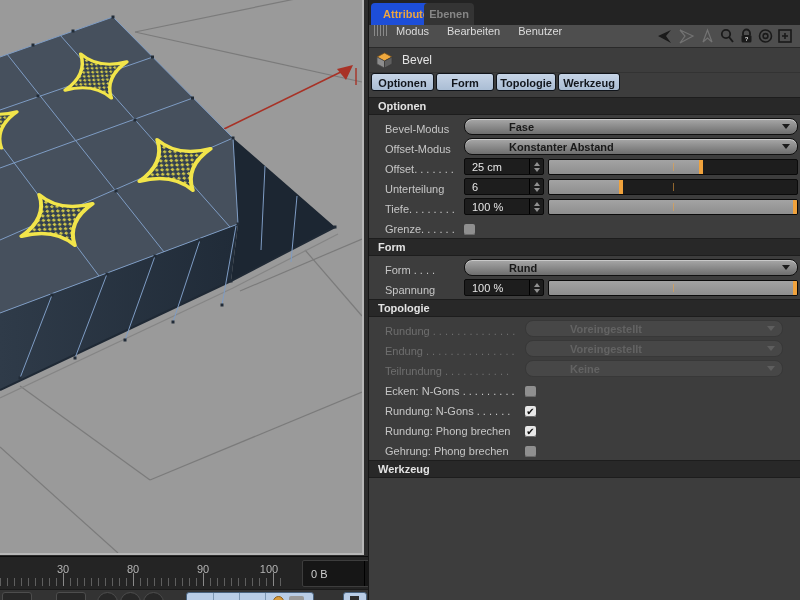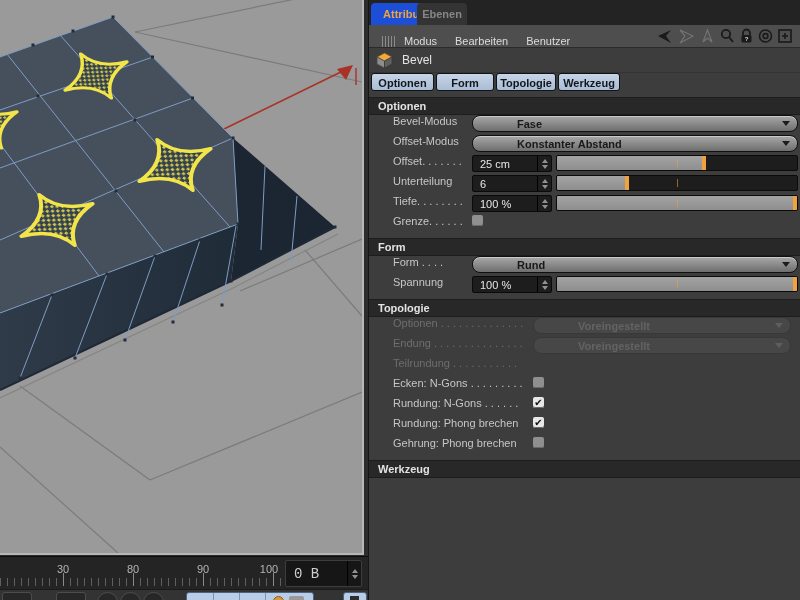--- a/index.html
+++ b/index.html
@@ -11,23 +11,23 @@
     border-right:2px solid #b7b7b7;border-bottom:2px solid #b7b7b7;background:#9a9a9a;}
   #viewport svg{display:block;}
 
   
   #ruler{position:absolute;left:0;top:556px;width:368px;height:32px;background:#242424;
     border-top:1px solid #0c0c0c;}
   .tickband{position:absolute;left:0;right:84px;bottom:3px;height:8px;
     background:repeating-linear-gradient(90deg,#5f5f5f 0 1px,transparent 1px 7px);}
   .majortick{position:absolute;bottom:3px;width:1px;height:13px;background:#8a8a8a;}
   .ruler-num{position:absolute;top:6px;width:34px;text-align:center;color:#b4b4b4;font-size:11px;}
-  #frame-box{position:absolute;left:285px;top:3px;width:75px;height:25px;background:#161616;
-    border:1px solid #3d3d3d;border-radius:2px;color:#cfcfcf;font-size:14px;
-    display:flex;align-items:center;font-family:Liberation Mono, monospace;}
+  #frame-box{position:absolute;left:302px;top:3px;width:75px;height:25px;background:#161616;
+    border:1px solid #3d3d3d;border-radius:2px;color:#cfcfcf;font-size:11px;
+    display:flex;align-items:center;}
   #frame-box .val{padding-left:8px;flex:1;}
   .spin-arrows{width:13px;height:100%;display:flex;flex-direction:column;align-items:center;
     justify-content:center;gap:2px;border-left:1px solid #000;}
   .tri-up{width:0;height:0;border-left:3.5px solid transparent;border-right:3.5px solid transparent;
     border-bottom:4px solid #919191;}
   .tri-dn{width:0;height:0;border-left:3.5px solid transparent;border-right:3.5px solid transparent;
     border-top:4px solid #919191;}
 
   
   #bottombar{position:absolute;left:0;top:589px;width:368px;height:11px;background:#333;
@@ -42,41 +42,41 @@
   .bb-darksq{position:absolute;top:3px;left:6px;width:9px;height:9px;background:#2e2e2e;}
 
   
   #panel{position:absolute;left:368px;top:0;width:432px;height:600px;background:#3d3d3d;
     border-left:1px solid #161616;color:#c6c6c6;font-size:11px;}
 
   #tabbar{height:25px;background:#232323;position:relative;}
   .amtab{position:absolute;top:3px;height:22px;border-radius:4px 4px 0 0;
     display:flex;align-items:center;justify-content:center;font-weight:bold;}
   .amtab.active{left:2px;width:70px;background:#1d4ed8;color:#eca43f;}
-  .amtab.inactive{left:48px;width:50px;background:#343434;color:#868686;}
+  .amtab.inactive{left:55px;width:50px;background:#343434;color:#868686;}
 
   #menubar{height:22px;background:#4e4e4e;border-bottom:1px solid #2a2a2a;position:relative;
-    display:flex;align-items:flex-end;padding-left:8px;}
+    display:flex;align-items:flex-start;}
   #grip{width:14px;height:11px;margin-left:5px;margin-right:8px;
     background:repeating-linear-gradient(90deg,#8a8a8a 0 1px,transparent 1px 3px),
                repeating-linear-gradient(0deg,#4e4e4e 0 1px, transparent 1px 3px);}
   .menu-item{color:#dcdcdc;margin-right:18px;}
   #menuicons{position:absolute;right:8px;top:0;height:22px;display:flex;align-items:center;gap:3px;}
 
   #objrow{height:24px;display:flex;align-items:center;border-bottom:1px solid #333;}
   #objrow .objname{color:#e3e3e3;font-weight:normal;font-size:12px;margin-left:8px;}
 
   #modetabs{height:21px;display:flex;align-items:flex-start;padding-left:2px;gap:2px;}
   .modetab{height:15px;padding:1px 9px 0 9px;background:linear-gradient(#c6d4e6,#aabdd4);
     border:1px solid #10141a;border-radius:3px;color:#12161c;font-weight:bold;
     display:flex;align-items:center;}
 
   .section-hdr{height:16px;background:#282828;border-top:1px solid #1d1d1d;border-bottom:1px solid #1d1d1d;
     display:flex;align-items:center;padding-left:9px;color:#e3e3e3;font-weight:bold;margin-top:3px;}
-  .row{height:20px;display:flex;align-items:flex-start;padding:0 3px 0 16px;margin-left:8px;}
+  .row{height:20px;display:flex;align-items:flex-end;padding:0 3px 0 16px;}
   .rlabel{width:79px;flex:none;color:#c6c6c6;white-space:nowrap;overflow:hidden;}
   .rlabel.wide{width:140px;}
   .rlabel.disabled{color:#6e6e6e;}
 
   .dd{position:relative;flex:1;height:15px;background:linear-gradient(#a8a8a8,#6e6e6e);
     border:1px solid #101010;border-radius:8px;box-shadow:inset 0 1px 0 #c9c9c9;
     display:flex;align-items:center;color:#191919;font-weight:bold;padding-left:36px;}
   .dd .ddval{margin-left:8px;}
   .dd::after{content:"";position:absolute;right:7px;top:5px;border:4px solid transparent;
     border-top:5px solid #1c1c1c;}
@@ -399,35 +399,38 @@
     <div class="slider">
       <div class="fill" style="width: 100%;"></div>
       <div class="midtick"></div>
       <div class="handle" style="left: 100%;"></div>
     </div>
   </div>
 
   <div class="section-hdr">Topologie</div>
 
   <div class="row">
-    <span class="rlabel wide disabled">Optionen . . . . . . . . . . . . . .</span>
+    <span class="rlabel wide disabled">Rundung . . . . . . . . . . . . . .</span>
     <div class="dd disabled">
       <span class="ddval">Voreingestellt</span>
     </div>
   </div>
 
   <div class="row">
     <span class="rlabel wide disabled">Endung . . . . . . . . . . . . . . .</span>
     <div class="dd disabled">
       <span class="ddval">Voreingestellt</span>
     </div>
   </div>
 
   <div class="row">
     <span class="rlabel wide disabled">Teilrundung . . . . . . . . . . .</span>
+    <div class="dd disabled">
+      <span class="ddval">Keine</span>
+    </div>
   </div>
 
   <div class="row">
     <span class="rlabel wide">Ecken: N-Gons . . . . . . . . .</span>
     <span class="cb"></span>
   </div>
 
   <div class="row">
     <span class="rlabel wide">Rundung: N-Gons . . . . . .</span>
     <span class="cb checked"></span>

